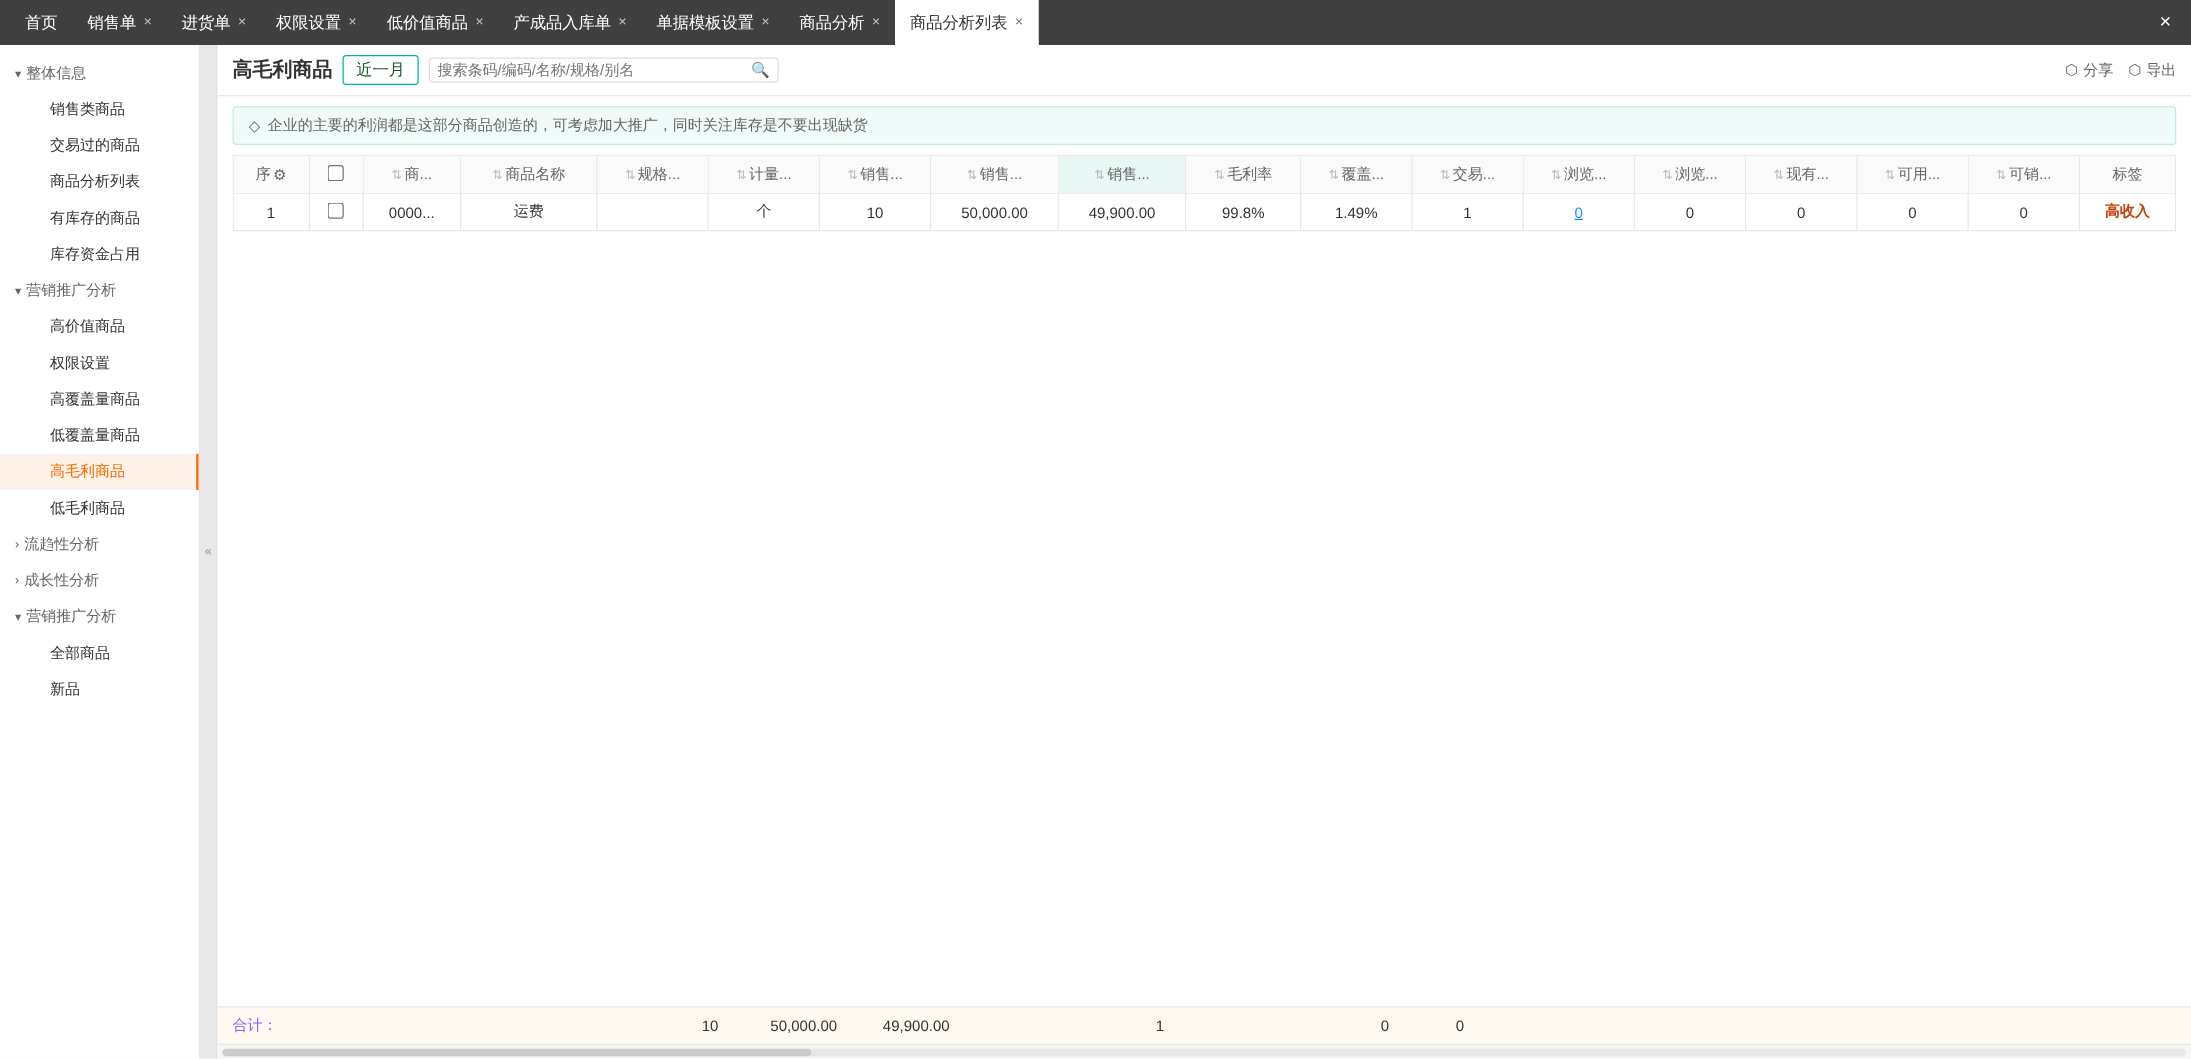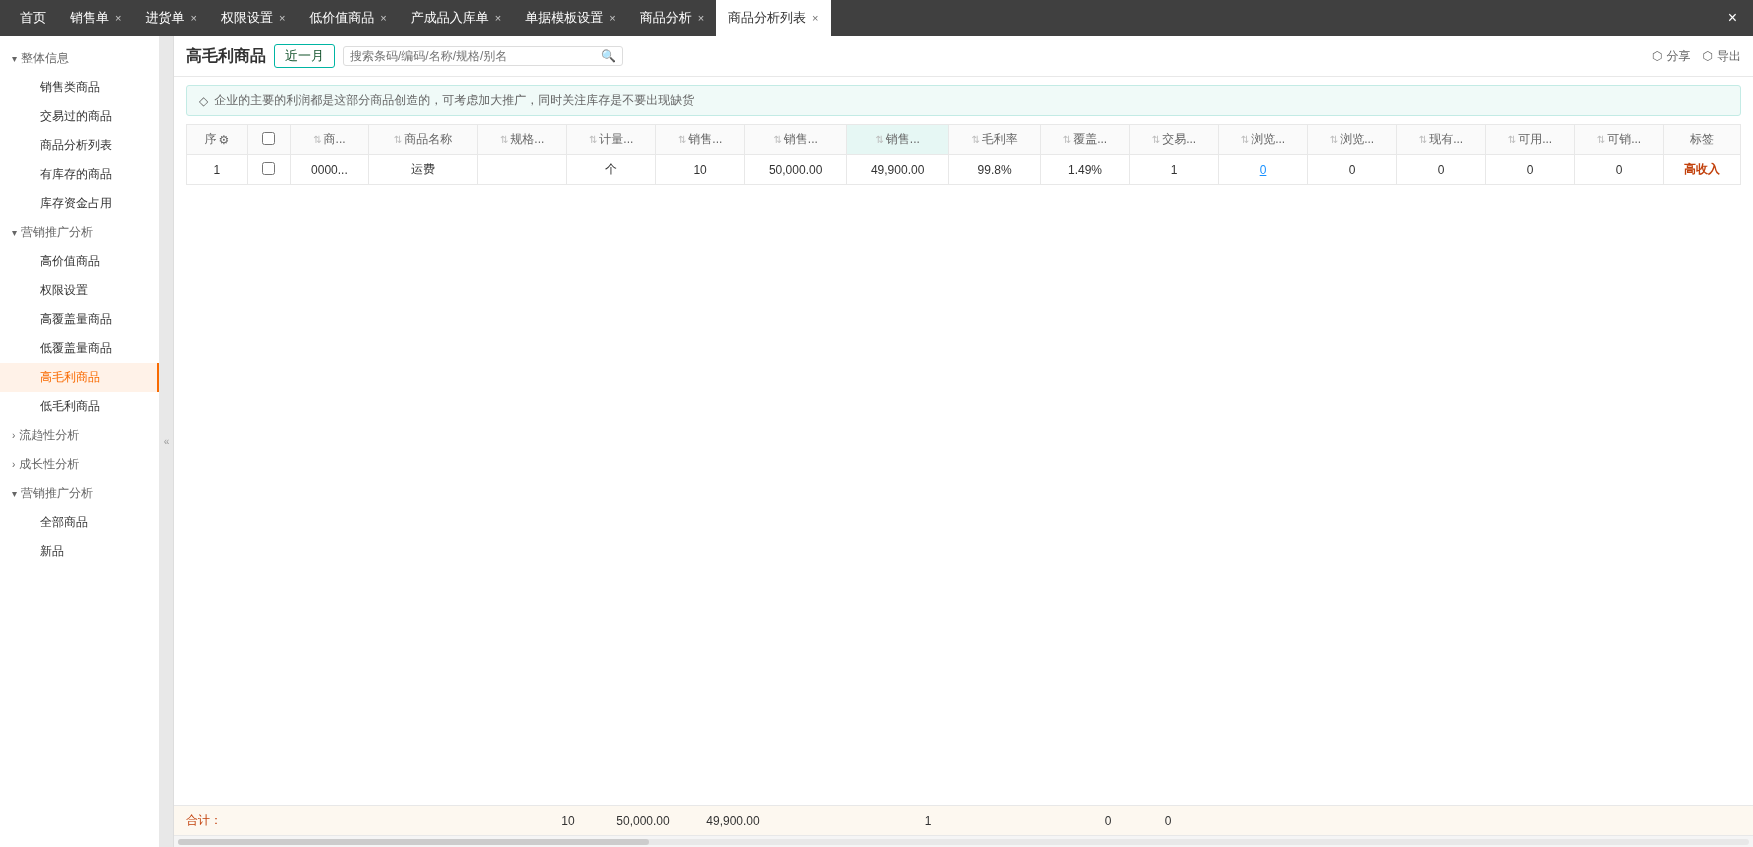--- a/index.html
+++ b/index.html
@@ -201,21 +201,21 @@
       background: #fdf8f0;
       border-top: 1px solid #e8e8e8;
       padding: 6px 12px;
       display: flex;
       align-items: center;
       font-size: 12px;
       flex-shrink: 0;
       gap: 0;
     }
     .footer-label {
-      color: #c2410c;
+      color: #8b5cf6;
       padding-right: 16px;
     }
     .footer-cells {
       display: flex;
       flex: 1;
       gap: 0;
     }
     .footer-cell {
       padding: 0 8px;
       color: #333;

